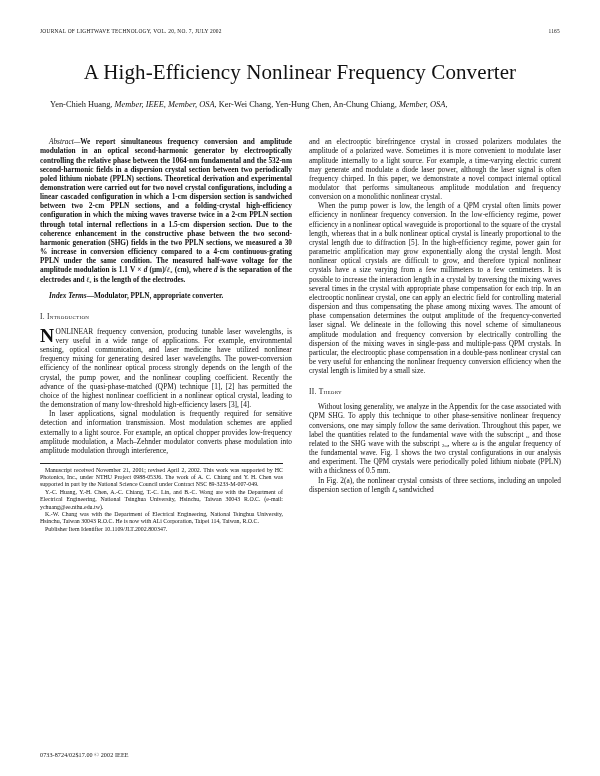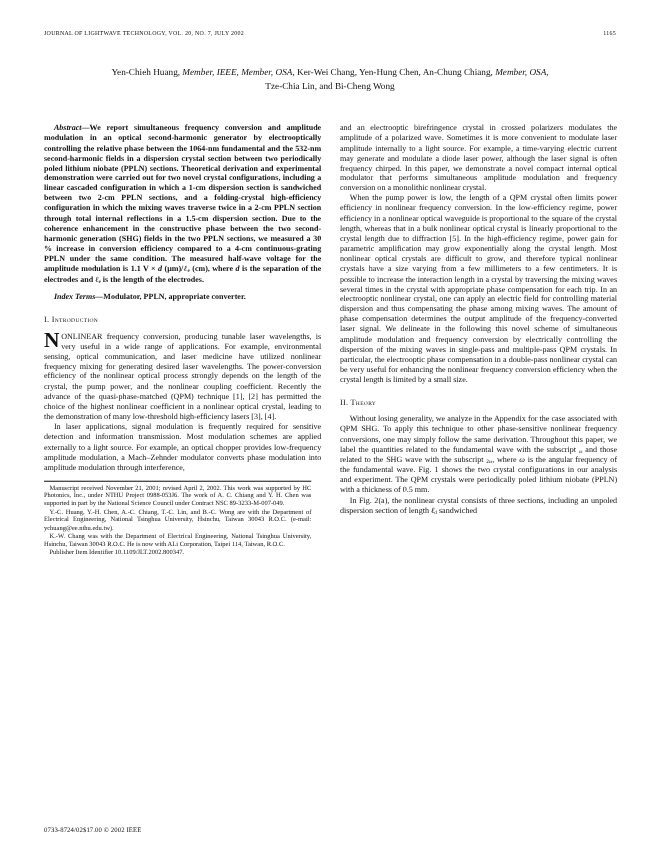--- a/index.html
+++ b/index.html
@@ -39,21 +39,21 @@
   
   .title {
     text-align: center;
     font-size: 21px;
     line-height: 1.22;
     font-weight: normal;
     margin: 0 14px 13px 14px;
     letter-spacing: 0.1px;
   }
   .authors {
-    text-align: center;
+    text-align: left;
     font-size: 8.4px;
     line-height: 1.5;
     margin: 0 10px 26px 10px;
   }
   .authors i { font-style: italic; }
 
   
   .columns {
     display: flex;
     gap: 17px;
@@ -74,21 +74,21 @@
   p.noindent { text-indent: 0; }
   .abstract {
     font-weight: bold;
     text-align: justify;
     font-size: 7.3px;
     line-height: 1.255;
     text-indent: 9px;
   }
   .abstract .lead {
     font-style: italic;
-    font-weight: bold;
+    font-weight: normal;
   }
   .indexterms {
     font-weight: bold;
     font-size: 7.3px;
     line-height: 1.25;
     text-indent: 9px;
     margin-top: 7px;
     text-align: justify;
   }
   .indexterms .lead {
@@ -162,25 +162,25 @@
 <body>
 
 <div class="page">
 
   <div class="runhead">
     <span class="rh-left">JOURNAL OF LIGHTWAVE TECHNOLOGY, VOL. 20, NO. 7, JULY 2002</span>
     <span class="rh-right">1165</span>
   </div>
 
   <div class="title">
+    <div>A High-Efficiency Nonlinear Frequency Converter</div>
   </div>
 
   <div class="authors">
     <div><span>Yen-Chieh Huang, </span><i>Member, IEEE, Member, OSA</i><span>, Ker-Wei Chang, Yen-Hung Chen, An-Chung Chiang, </span><i>Member, OSA</i><span>,</span></div>
-    <div>Tze-Chia Lin, and Bi-Cheng Wong</div>
   </div>
 
   <div class="columns">
 
     <div class="col">
 
       <p class="abstract"><span class="lead">Abstract—</span><span>We report simultaneous frequency conversion and amplitude modulation in an optical second-harmonic generator by electrooptically controlling the relative phase between the 1064-nm fundamental and the 532-nm second-harmonic fields in a dispersion crystal section between two periodically poled lithium niobate (PPLN) sections. Theoretical derivation and experimental demonstration were carried out for two novel crystal configurations, including a linear cascaded configuration in which a 1-cm dispersion section is sandwiched between two 2-cm PPLN sections, and a folding-crystal high-efficiency configuration in which the mixing waves traverse twice in a 2-cm PPLN section through total internal reflections in a 1.5-cm dispersion section. Due to the coherence enhancement in the constructive phase between the two second-harmonic generation (SHG) fields in the two PPLN sections, we measured a 30 % increase in conversion efficiency compared to a 4-cm continuous-grating PPLN under the same condition. The measured half-wave voltage for the amplitude modulation is 1.1 V </span><span>× </span><span class="mi">d</span><span> (</span><span>μ</span><span>m)/</span><span class="mi">ℓ</span><sub>e</sub><span> (cm), where </span><span class="mi">d</span><span> is the separation of the electrodes and </span><span class="mi">ℓ</span><sub>e</sub><span> is the length of the electrodes.</span></p>
 
       <p class="indexterms"><span class="lead">Index Terms—</span><span>Modulator, PPLN, appropriate converter.</span></p>
 

